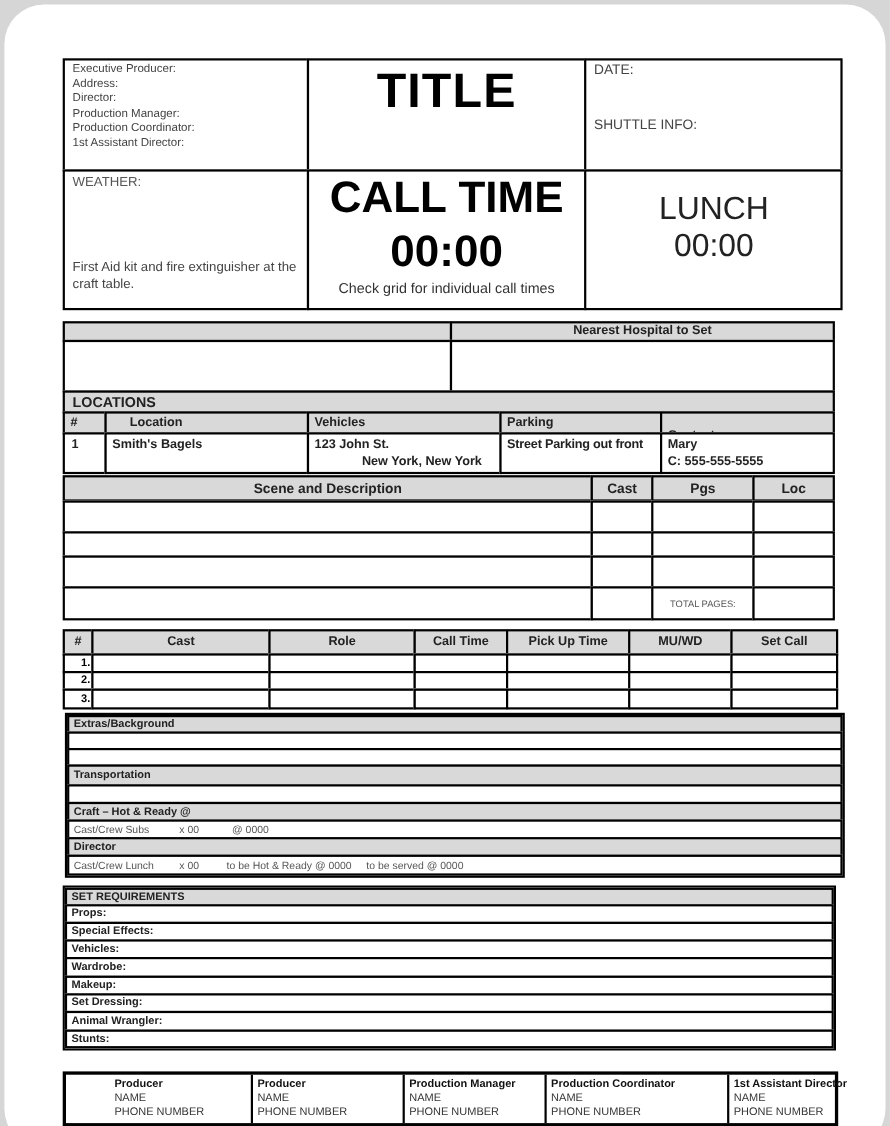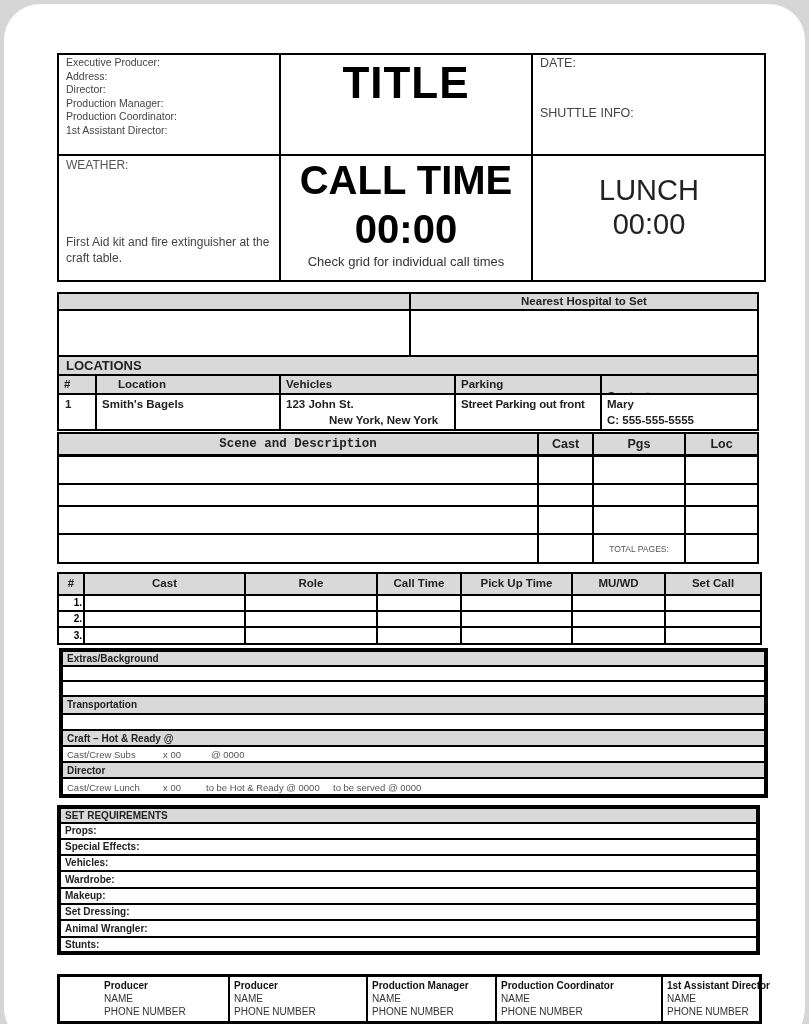--- a/index.html
+++ b/index.html
@@ -92,21 +92,21 @@
 <div class="t cellhead" style="left:286px;top:398px;">123 John St.</div>
 <div class="t cellhead" style="left:286px;top:414px;margin-left:43px;">New York, New York</div>
 <div class="t cellhead" style="left:461px;top:398px;letter-spacing:-0.2px;">Street Parking out front</div>
 <div class="t cellhead" style="left:607px;top:398px;">Mary</div>
 <div class="t cellhead" style="left:607px;top:414px;">C: 555-555-5555</div>
 
 <div class="bx gray" style="left:57px;top:432px;width:482px;height:24px;"></div>
 <div class="bx gray" style="left:537px;top:432px;width:57px;height:24px;"></div>
 <div class="bx gray" style="left:592px;top:432px;width:94px;height:24px;"></div>
 <div class="bx gray" style="left:684px;top:432px;width:75px;height:24px;"></div>
-<div class="t cellhead ctr" style="left:57px;width:482px;top:437px;font-size:12.5px;font-family:Liberation Mono, monospace;">Scene and Description</div>
+<div class="t cellhead ctr" style="left:57px;width:482px;top:437px;font-size:12.5px;">Scene and Description</div>
 <div class="t cellhead ctr" style="left:537px;width:57px;top:437px;font-size:12.5px;">Cast</div>
 <div class="t cellhead ctr" style="left:592px;width:94px;top:437px;font-size:12.5px;">Pgs</div>
 <div class="t cellhead ctr" style="left:684px;width:75px;top:437px;font-size:12.5px;">Loc</div>
 
 <div class="bx" style="left:57px;top:455px;width:482px;height:30px;"></div>
 <div class="bx" style="left:537px;top:455px;width:57px;height:30px;"></div>
 <div class="bx" style="left:592px;top:455px;width:94px;height:30px;"></div>
 <div class="bx" style="left:684px;top:455px;width:75px;height:30px;"></div>
 
 <div class="bx" style="left:57px;top:483px;width:482px;height:24px;"></div>

